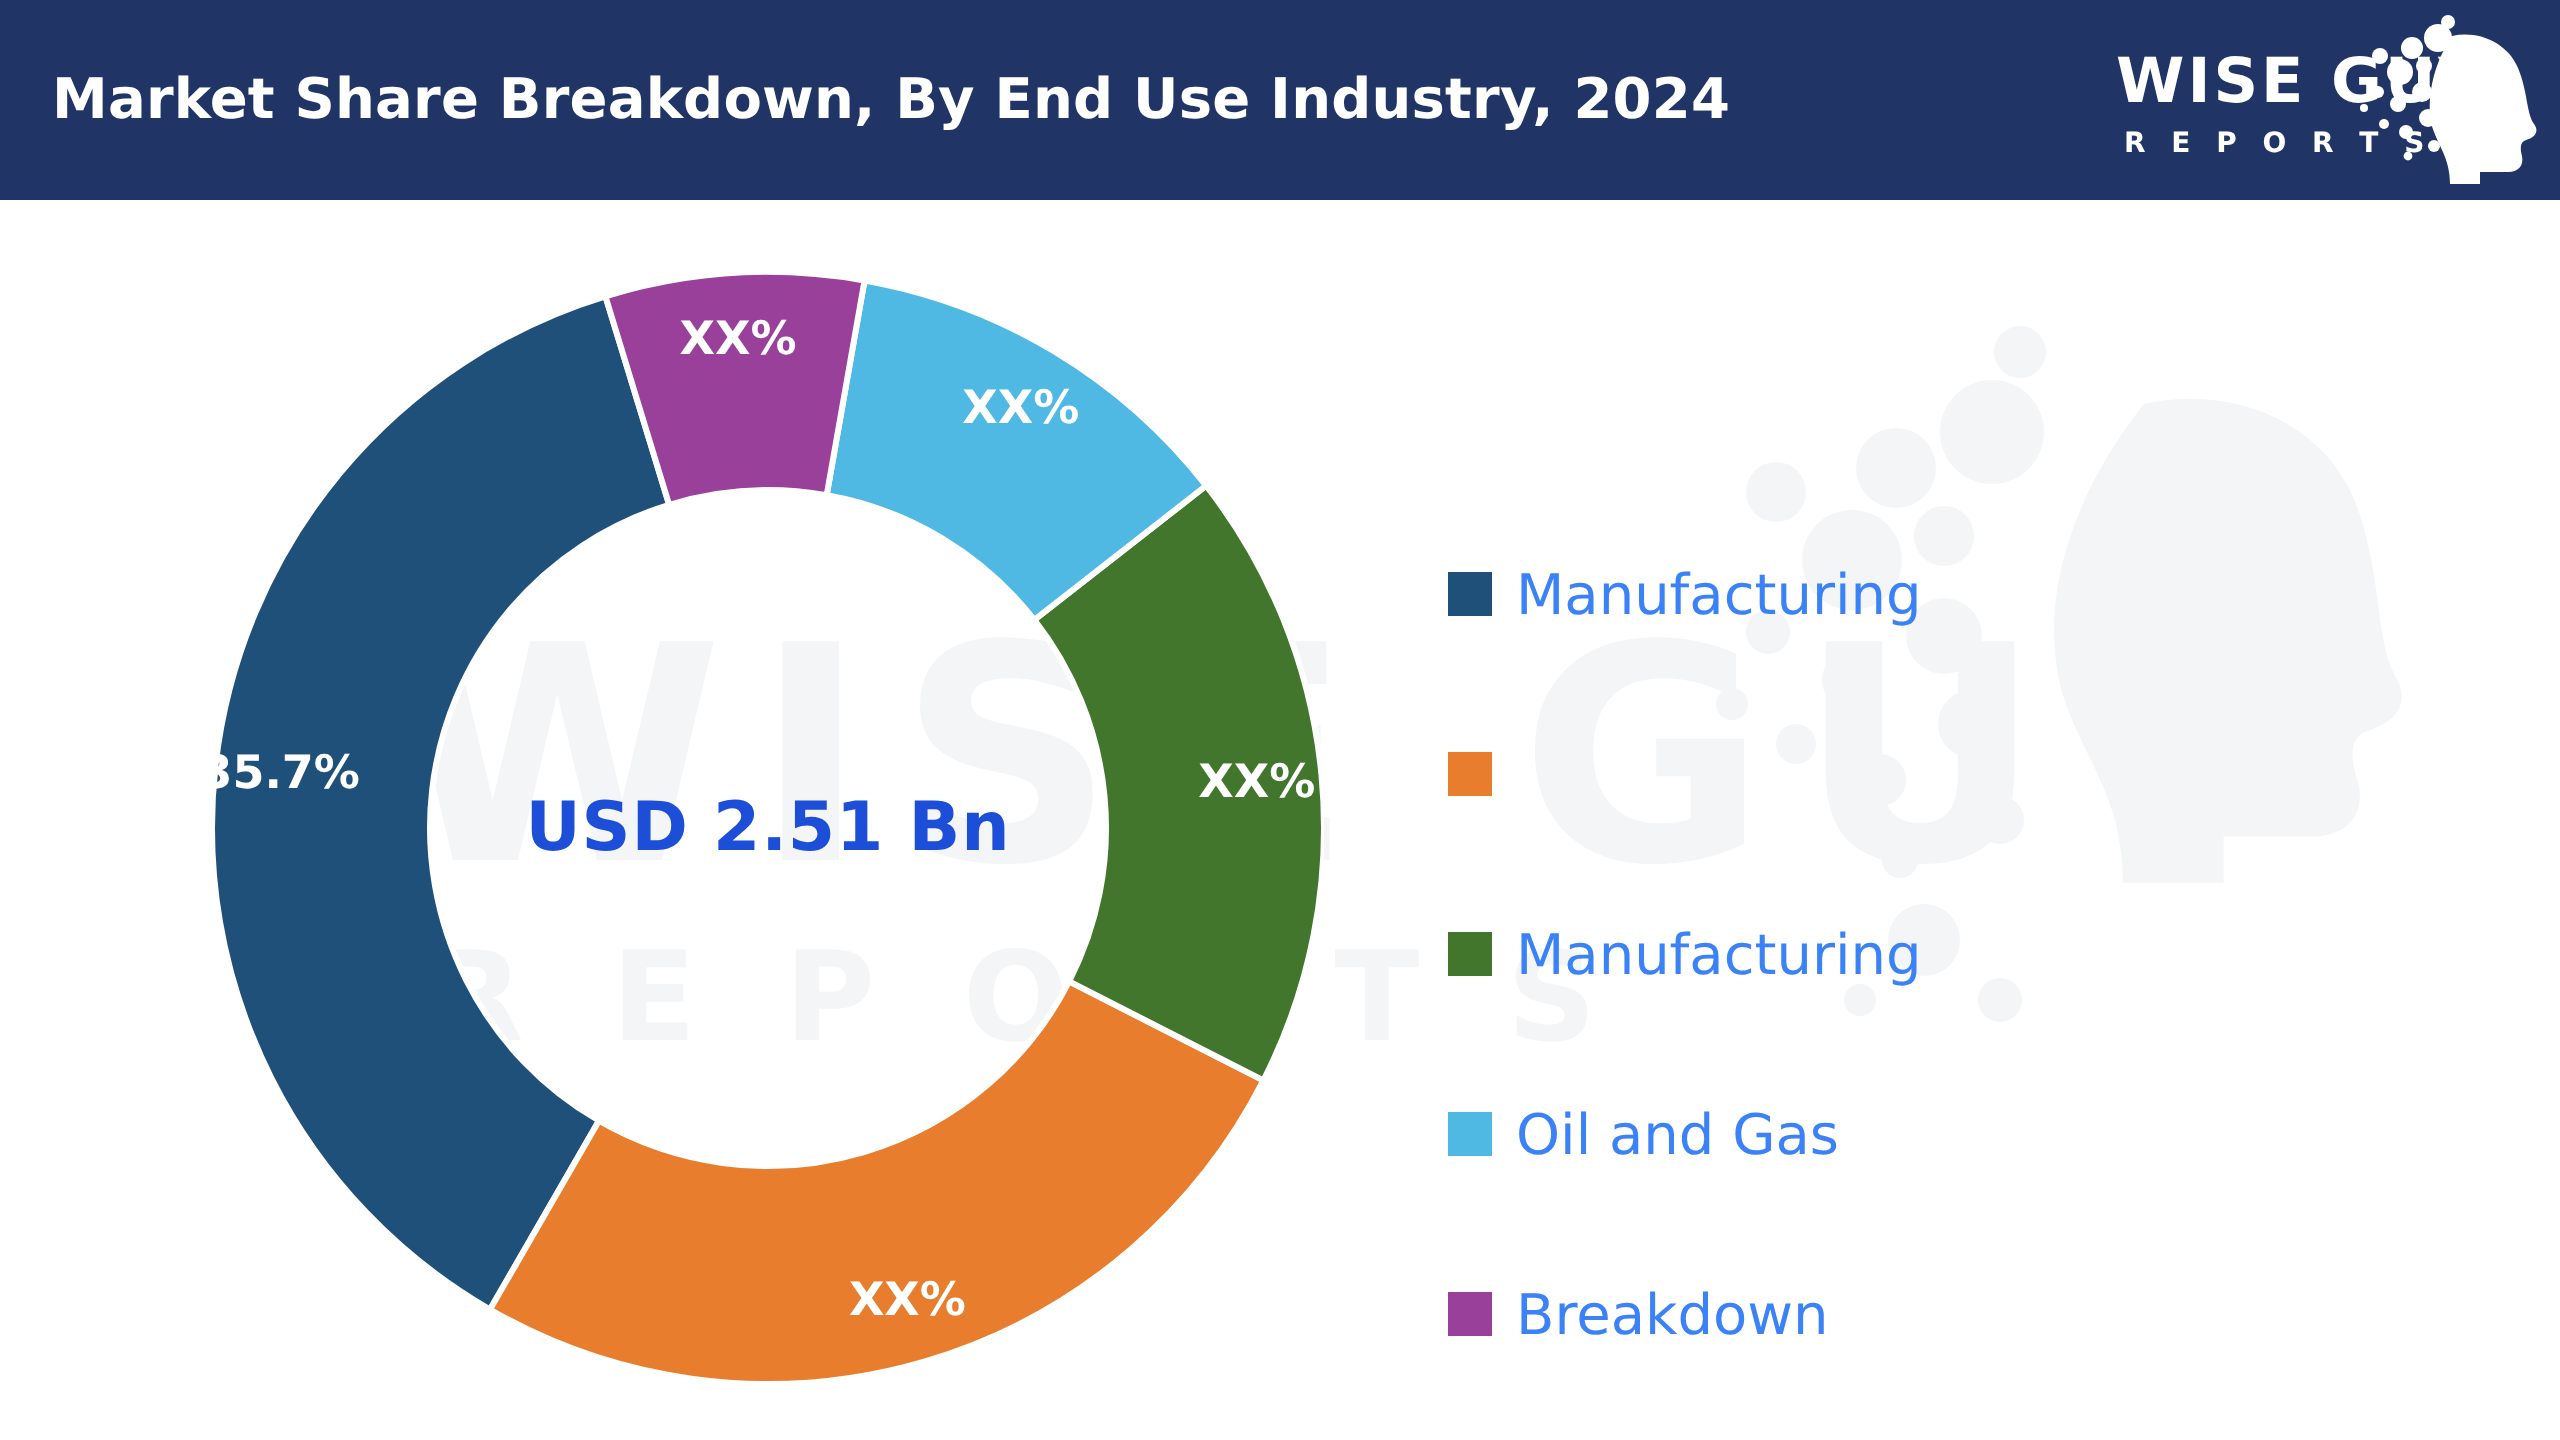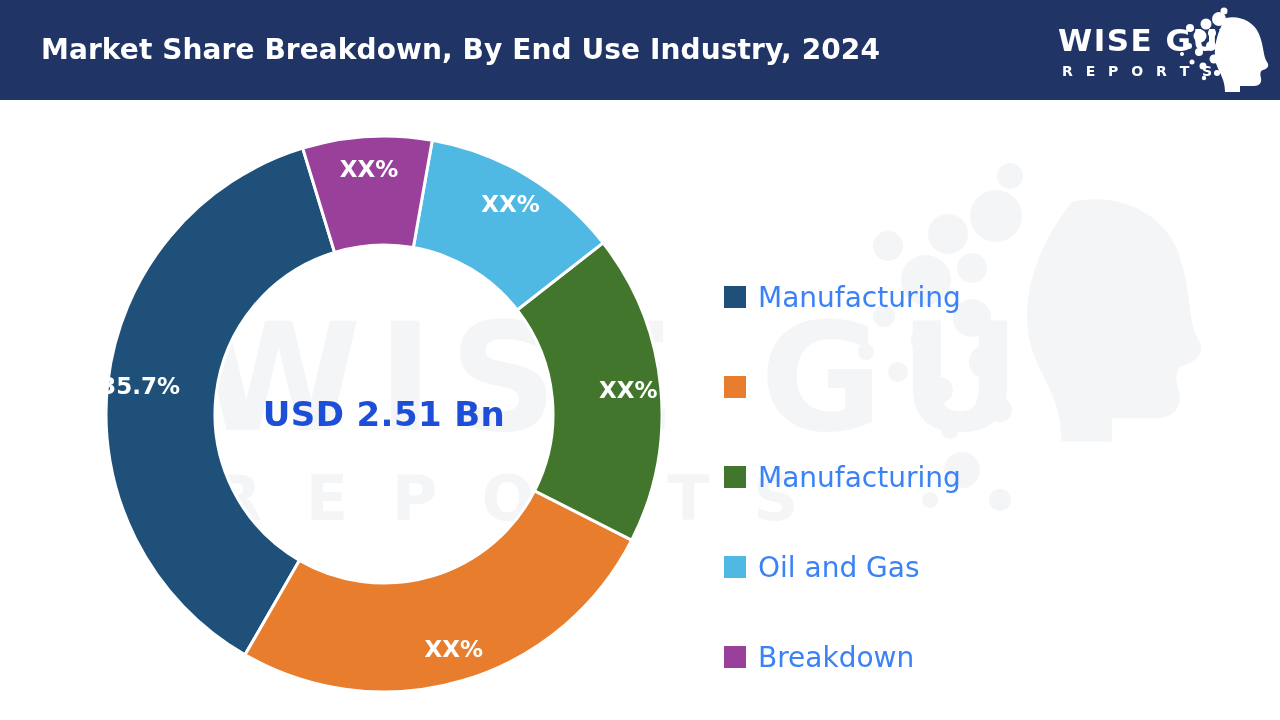--- a/index.html
+++ b/index.html
@@ -136,21 +136,21 @@
     white-space: nowrap;
     font-family: "DejaVu Sans", "Liberation Sans", sans-serif;
   }
 </style>
 </head>
 <body>
 
 <div id="page">
 
   <div id="header" style="background: rgb(32, 53, 102);">
-    <div id="header-title" style="color: rgb(255, 255, 255); margin-left: 15px;">Market Share Breakdown, By End Use Industry, 2024</div>
+    <div id="header-title" style="color: rgb(255, 255, 255);">Market Share Breakdown, By End Use Industry, 2024</div>
 
     <div id="logo">
       <svg width="218" height="88" viewBox="0 0 218 88" xmlns="http://www.w3.org/2000/svg">
 
         <text id="logo-line1" x="4" y="45" font-family="DejaVu Sans, Liberation Sans, sans-serif" font-size="31" font-weight="bold" fill="#ffffff" letter-spacing="1.5">WISE GUY</text>
         <text id="logo-line2" x="8" y="70" font-family="DejaVu Sans, Liberation Sans, sans-serif" font-size="14" font-weight="bold" fill="#ffffff" letter-spacing="4">R E P O R T S</text>
 
         <g fill="#ffffff">
           <path d="M172 12 C186 9 200 16 205 28 C210 40 209 50 213 56 C216 60 213 63 209 64
                    C206 65 206 68 207 72 C208 77 205 80 200 80 L186 80 L186 86 L171 86

